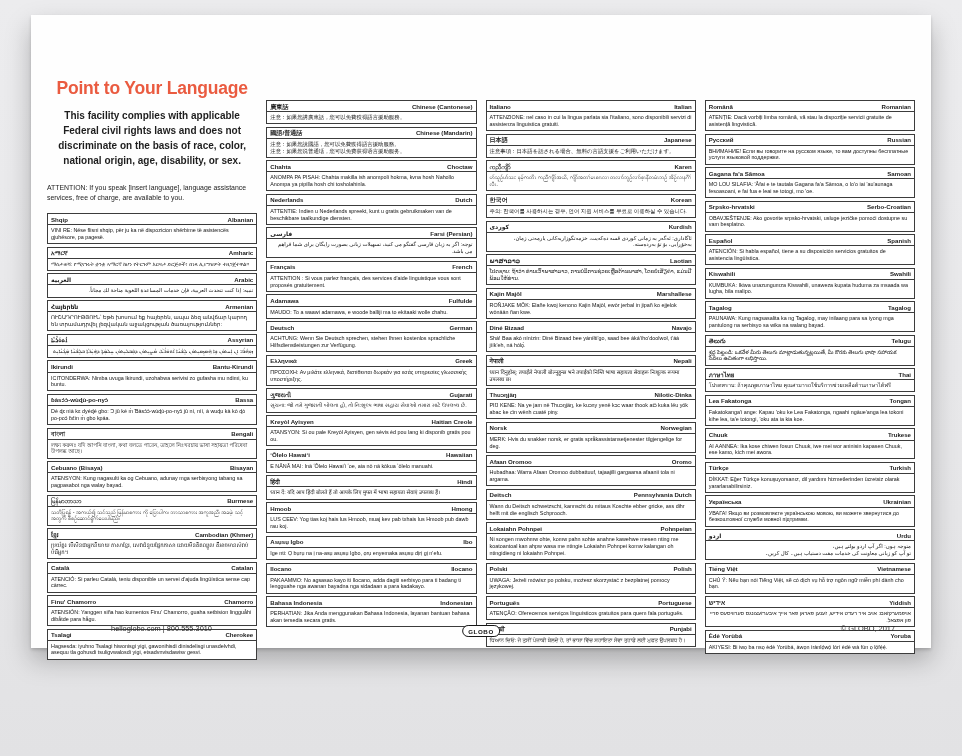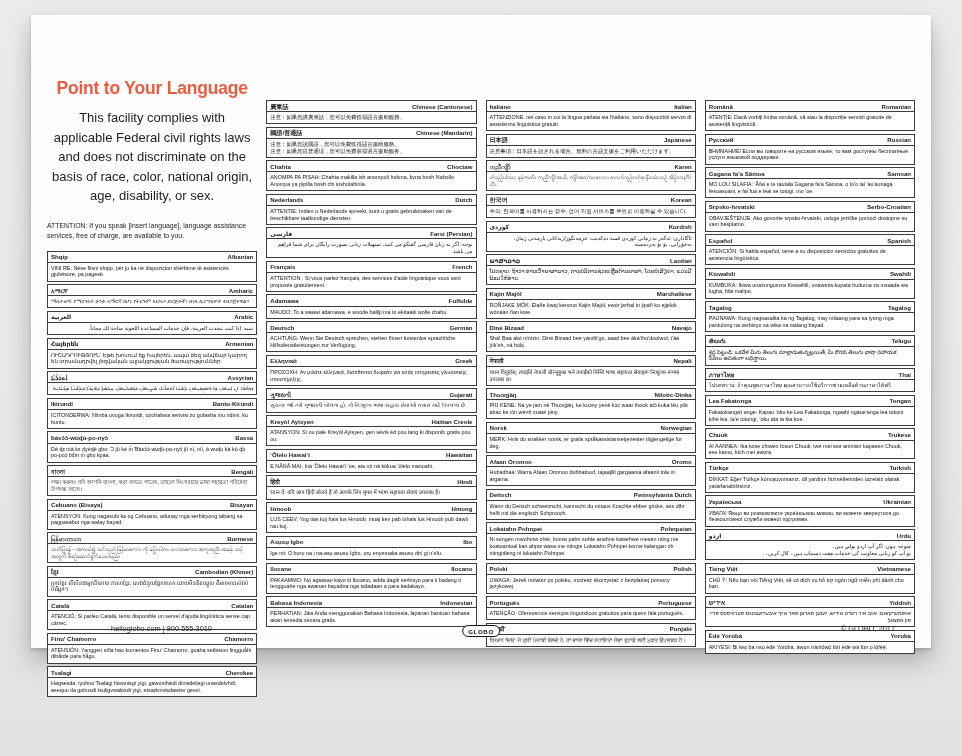--- a/index.html
+++ b/index.html
@@ -24,21 +24,21 @@
   }
   .col{flex:1;min-width:0;}
   .col.pad-top{padding-top:85px;}
   .intro{margin-top:63px;margin-bottom:10px;}
   .title{
     font-size:17.5px;font-weight:800;letter-spacing:-.2px;
     text-align:center;margin:0 2px 9px 2px;
     color:var(--accent,#ea5b40);
   }
   .compliance{
-    font-size:13px;font-weight:normal;line-height:1.5;
+    font-size:10px;font-weight:bold;line-height:1.5;
     text-align:center;margin:0 3px 15px 3px;color:#1e1e1e;
   }
   .attention{
     font-size:6.9px;line-height:1.45;margin:0 0 4px 0;color:#222;
   }
   .cell{
     border:1px solid #3c3c3c;background:#fff;margin-bottom:2.5px;
     break-inside:avoid;
   }
   .cell-head{

